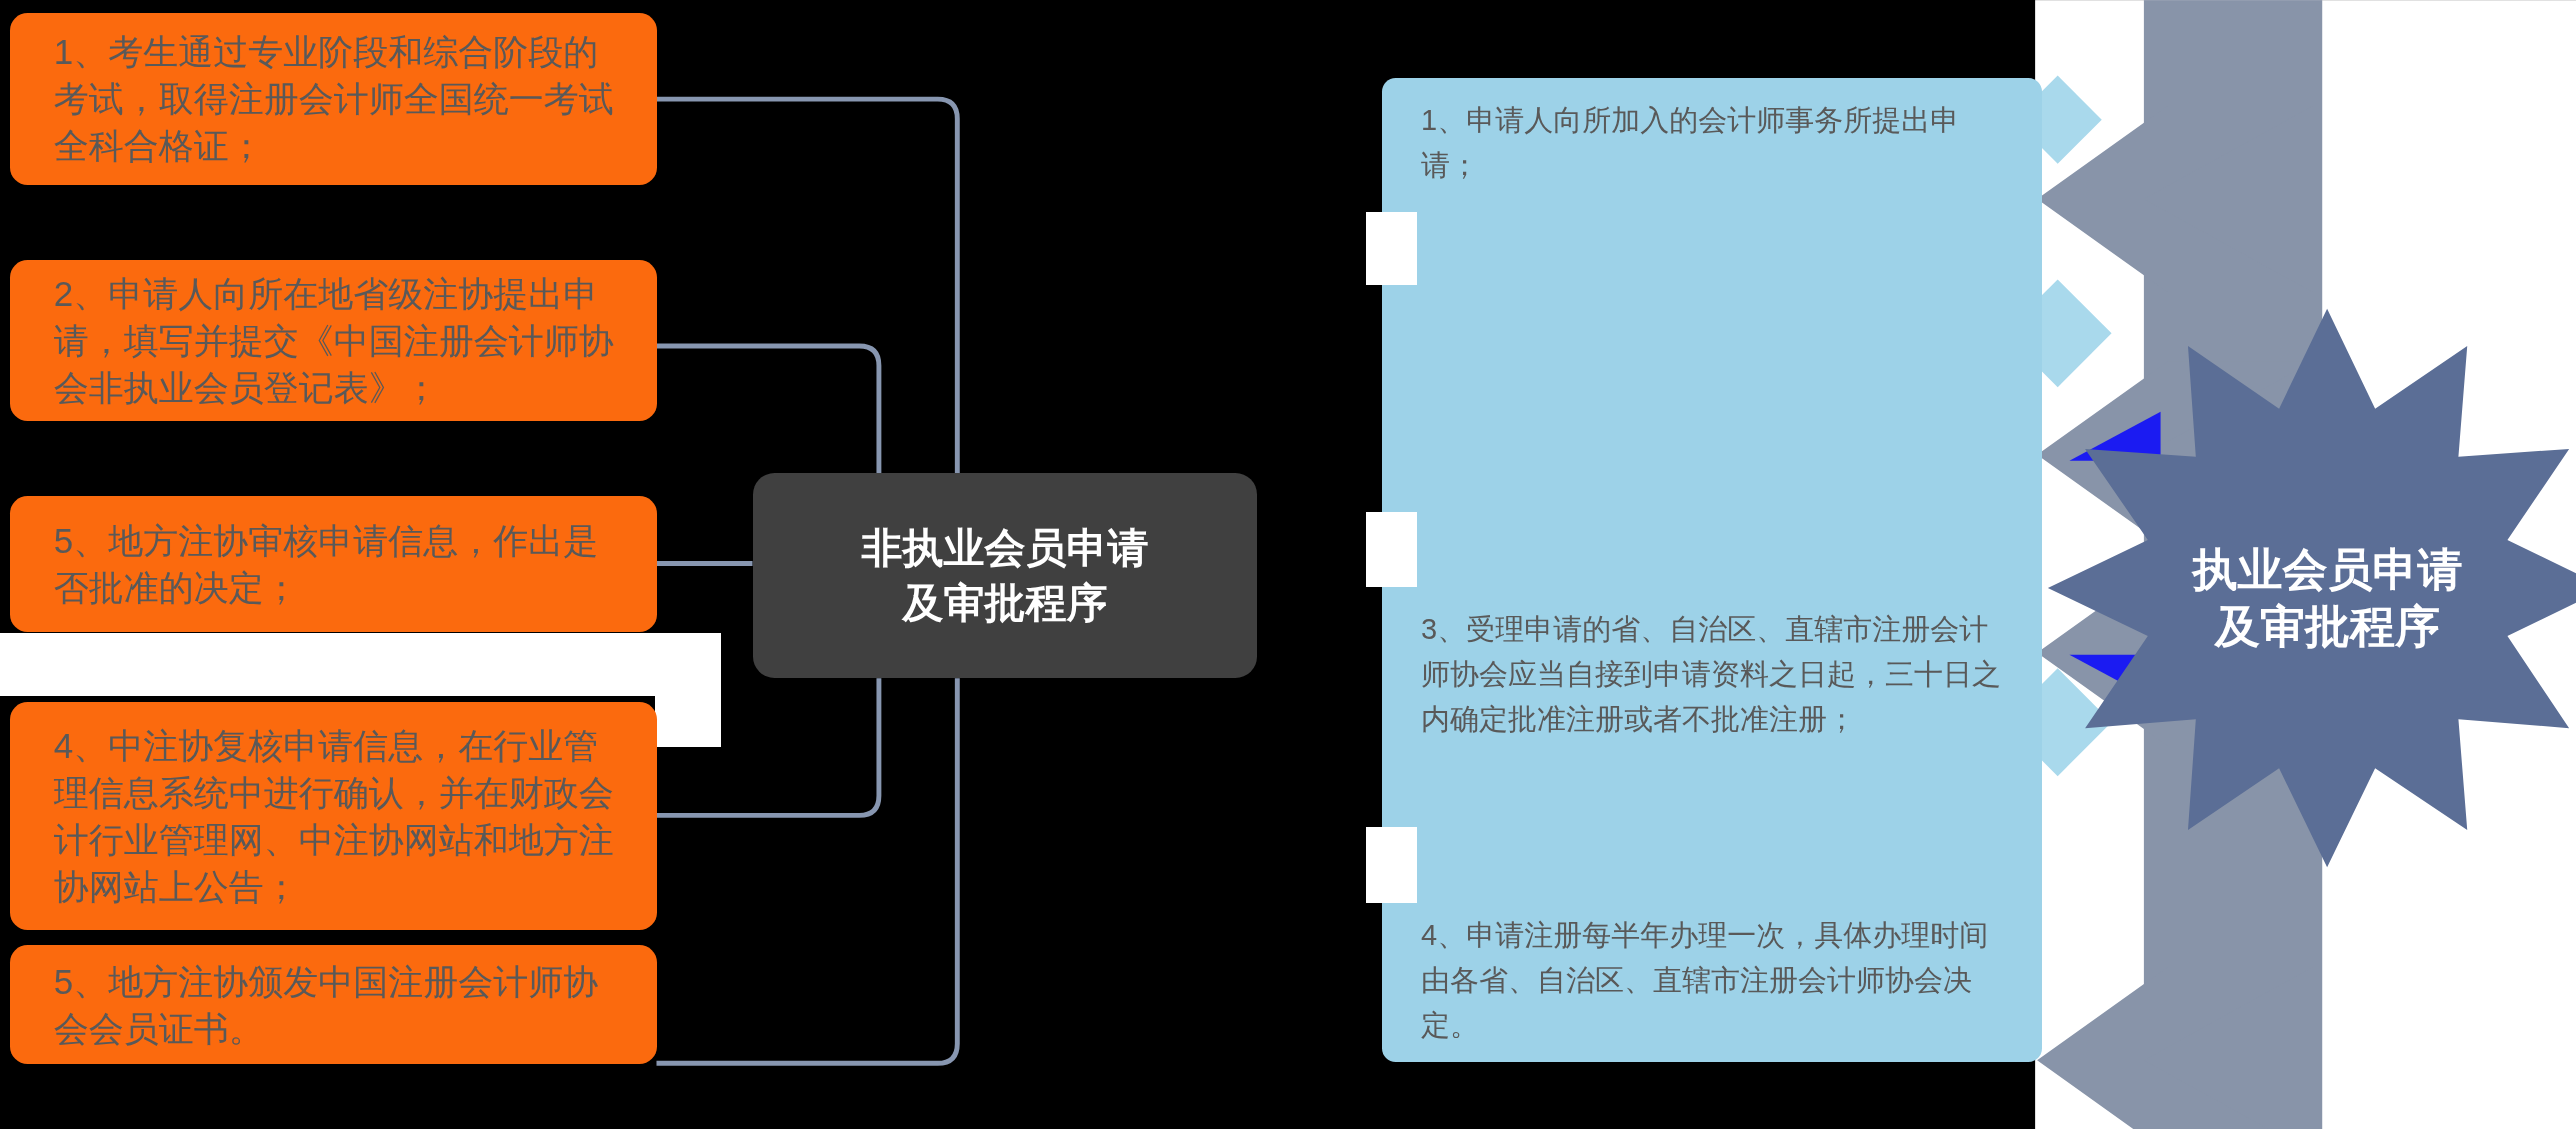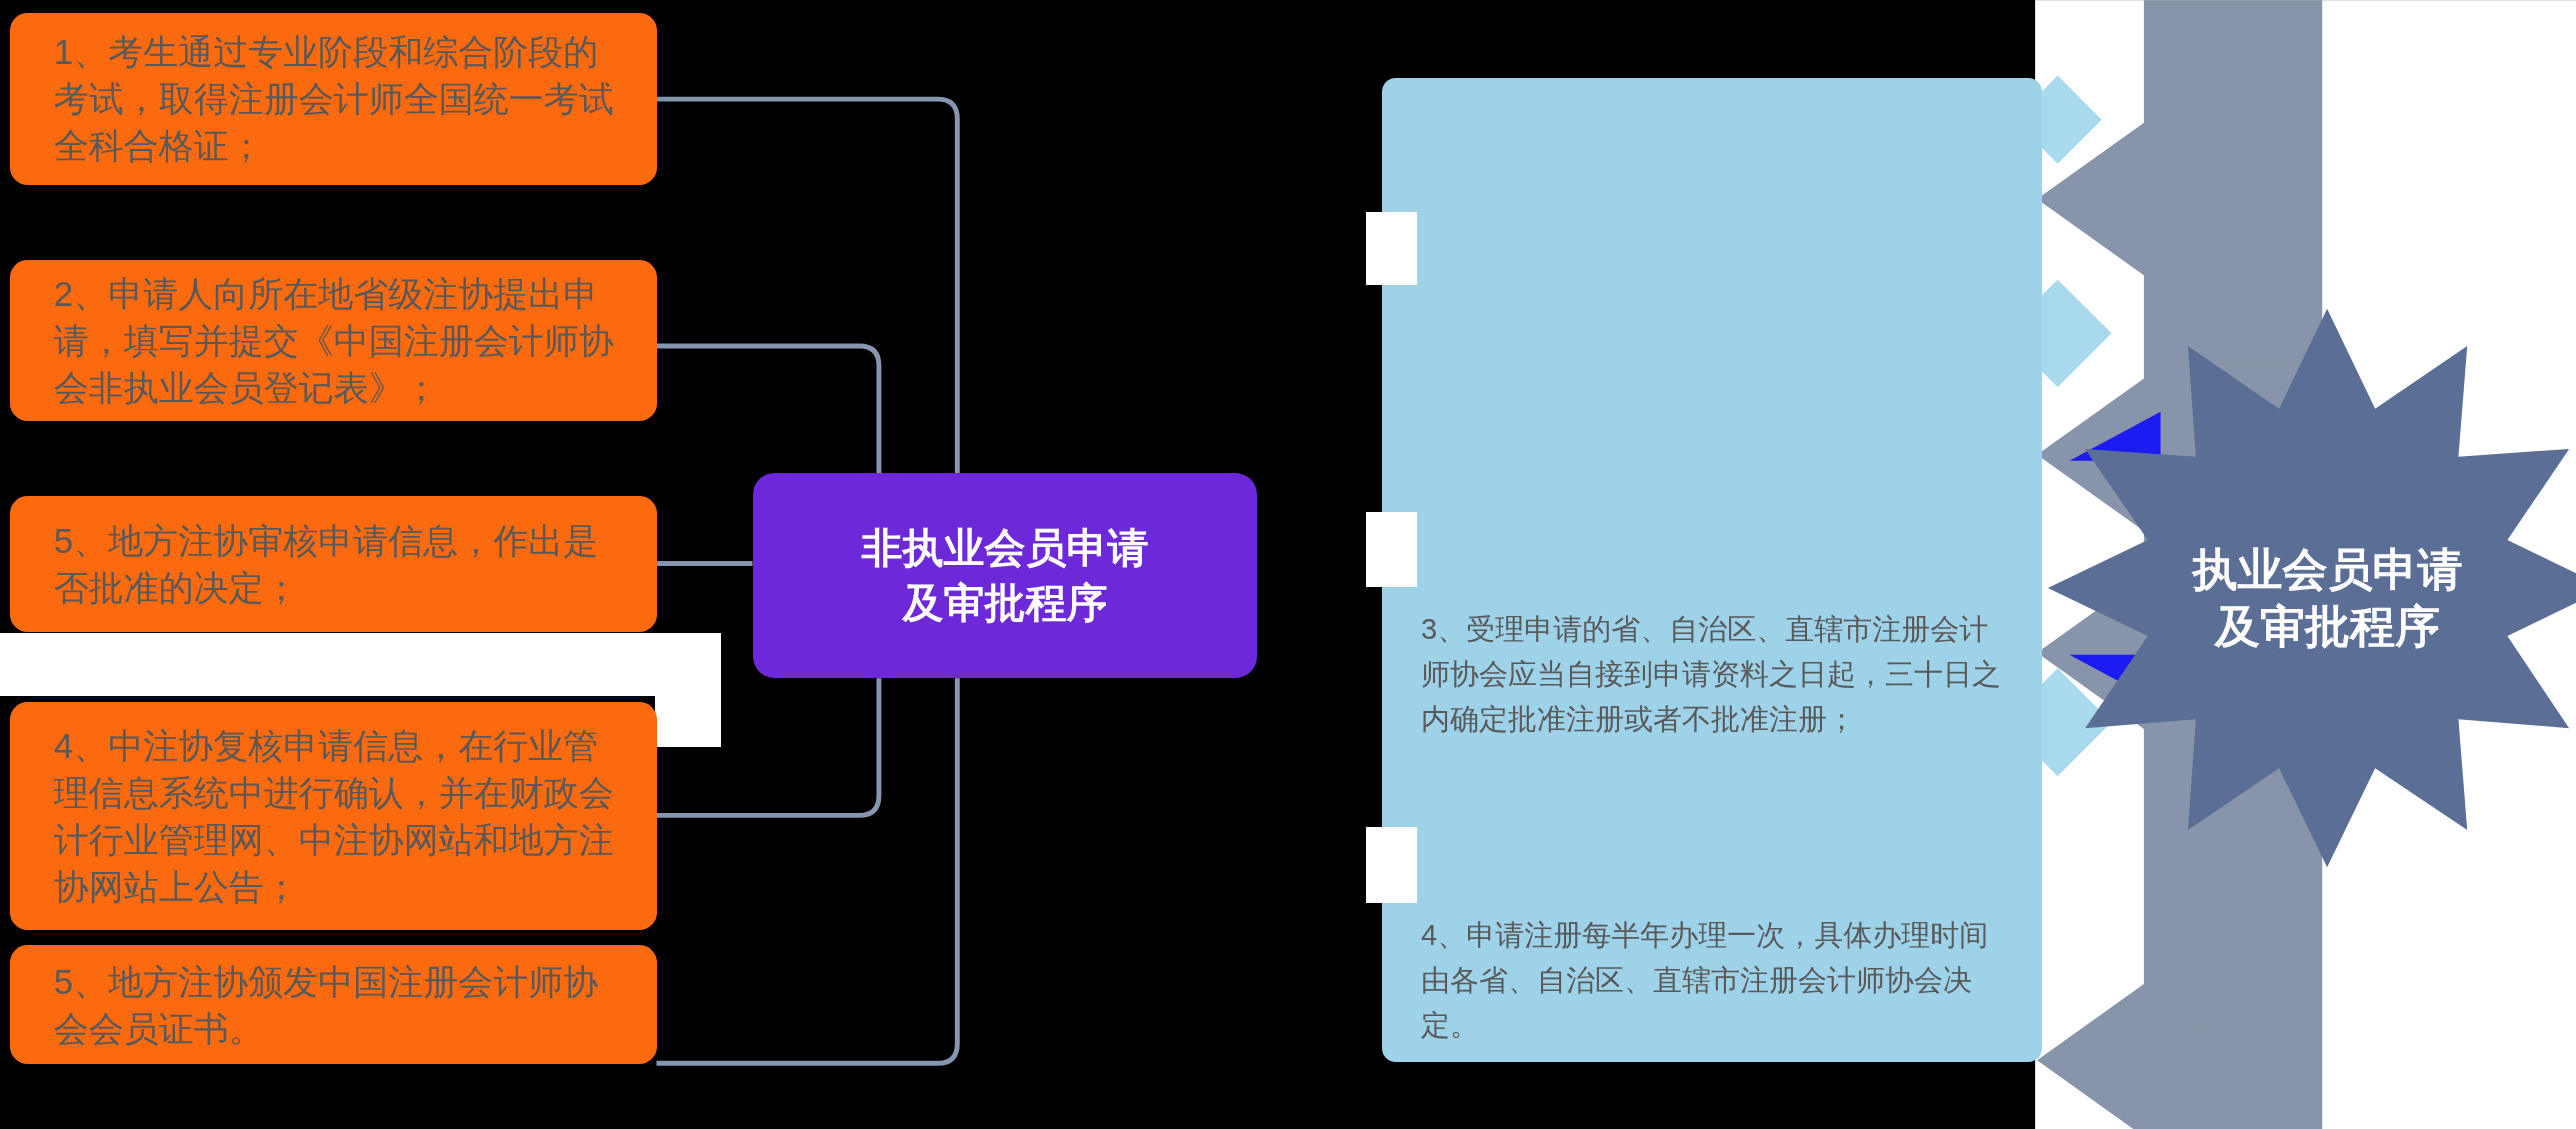--- a/index.html
+++ b/index.html
@@ -14,21 +14,21 @@
     background:#fb6a0e;border-radius:17.6px;
     color:#595959;font-size:35px;line-height:47px;
     display:flex;align-items:center;
     box-sizing:border-box;padding:9.8px 37px 9.8px 44px;
   }
   
   .white-strip{position:absolute;background:#ffffff;}
   
   .center-node{
     position:absolute;left:753px;top:473px;width:504px;height:205px;
-    background:#6d28d9;border-radius:21.6px;
+    background:#404040;border-radius:21.6px;
     display:flex;flex-direction:column;align-items:center;justify-content:center;
     color:#ffffff;font-weight:bold;font-size:41px;line-height:55px;text-align:center;
   }
   
   .blue-panel{
     position:absolute;left:1382px;top:78px;width:660px;height:984px;
     background:#9dd2e8;border-radius:13.7px;
   }
   .blue-step{
     position:absolute;left:0;width:660px;
@@ -109,20 +109,23 @@
     2622,743 2509,734 2518,847 2424,784 2375,885 2326,784 2233,847
     2241,734 2128,743 2192,649"></polygon>
 </svg>
 
 <div class="star-title">
   <div>执业会员申请</div>
   <div>及审批程序</div>
 </div>
 
 <div class="blue-panel">
+  <div class="blue-step" style="top:19.6px;">
+    <span>1、申请人向所加入的会计师事务所提出申请；</span>
+  </div>
   <div class="blue-step" style="top:529px;">
     <span>3、受理申请的省、自治区、直辖市注册会计师协会应当自接到申请资料之日起，三十日之内确定批准注册或者不批准注册；</span>
   </div>
   <div class="blue-step" style="top:835px;">
     <span>4、申请注册每半年办理一次，具体办理时间由各省、自治区、直辖市注册会计师协会决定。</span>
   </div>
 </div>
 
 <div class="panel-notch" style="top:212px;height:73px;"></div>
 <div class="panel-notch" style="top:512px;height:75px;"></div>

